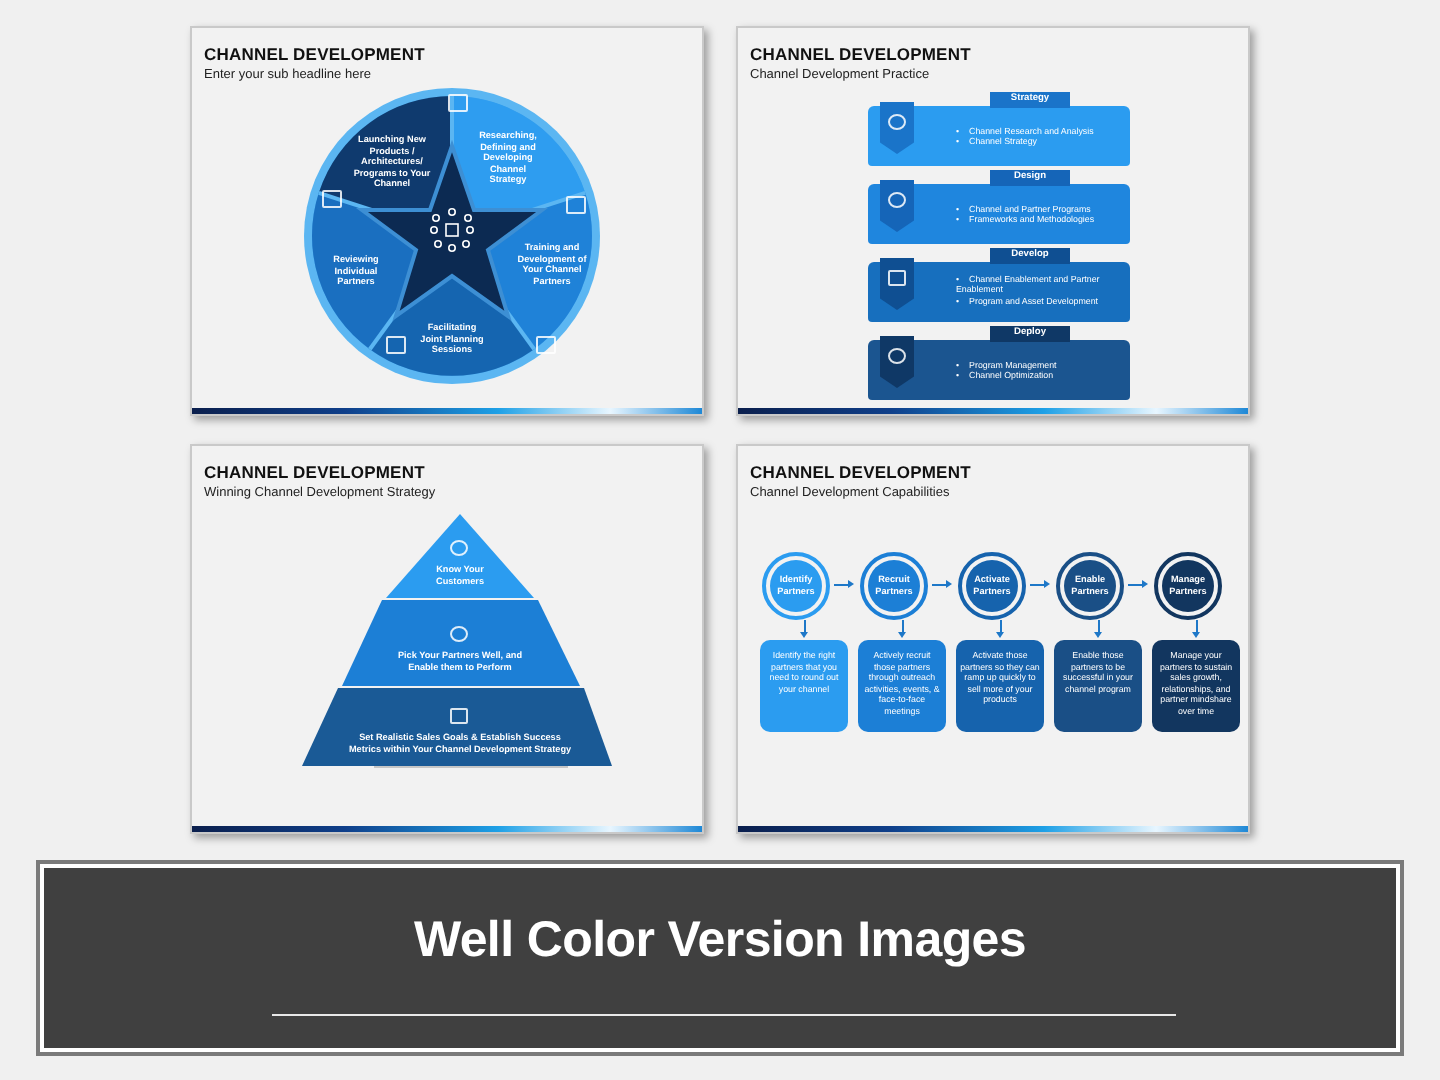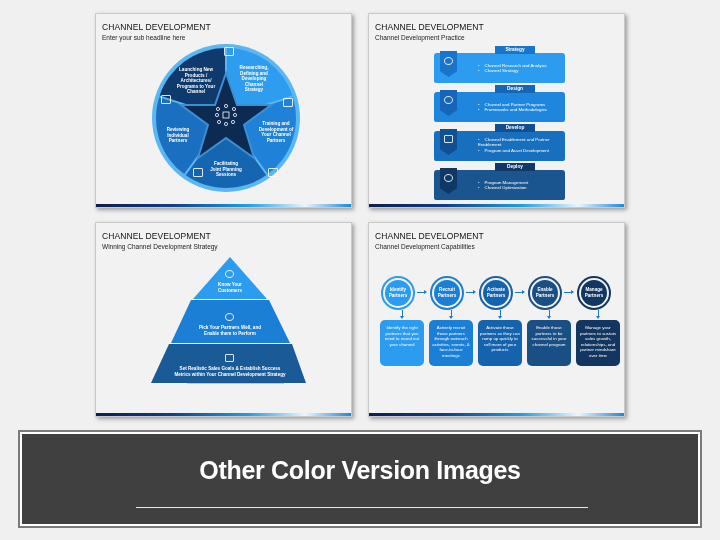--- a/index.html
+++ b/index.html
@@ -2,21 +2,21 @@
 <html><head>
   <meta charset="utf-8">
   <style>
     * { box-sizing: border-box; margin: 0; padding: 0; }
     html, body { width: 720px; height: 540px; background: #f0f0f0; overflow: hidden;
       font-family: "Liberation Sans", "DejaVu Sans", sans-serif; }
     .stage { position: relative; width: 720px; height: 540px; }
 
     .slide { position: absolute; width: 257px; height: 195px; background: #f2f2f2;
       border: 1px solid #c9c9c9; box-shadow: 2px 2px 4px rgba(0,0,0,0.35); overflow: hidden; }
-    .slide .title { position: absolute; left: 6px; top: 8px; font-size: 8.5px; font-weight: normal; color: #111; letter-spacing: 0.1px; }
+    .slide .title { position: absolute; left: 6px; top: 8px; font-size: 8.5px; font-weight: bold; color: #111; letter-spacing: 0.1px; }
     .slide .subtitle { position: absolute; left: 6px; top: 20px; font-size: 6.5px; color: #222; }
     .slide .bottom-bar { position: absolute; left: 0; right: 0; bottom: 0; height: 3px;
       background: linear-gradient(90deg, #0b1f4d 0%, #0f3f8a 30%, #1ea0e6 60%, #e8f6ff 82%, #1e88d6 100%); }
 
     #slide1 { left: 95px; top: 13px; }
     #slide2 { left: 368px; top: 13px; }
     #slide3 { left: 95px; top: 222px; }
     #slide4 { left: 368px; top: 222px; }
 
     
@@ -227,16 +227,16 @@
     <div class="cap-circle" style="left:208px;border-color:#12365f;">
       <div class="inner" style="background:#12365f;">Manage Partners</div>
     </div>
     <div class="cap-down" style="left:229px;"></div>
     <div class="cap-box" style="left:207px;background:#12365f;">Manage your partners to sustain sales growth, relationships, and partner mindshare over time</div>
 
     <div class="bottom-bar"></div>
   </div>
 
   <div class="banner">
-    <div class="banner-title">Other Color Version Images</div>
+    <div class="banner-title">Well Color Version Images</div>
     <div class="banner-rule"></div>
   </div>
 </div>
 
 </body></html>

